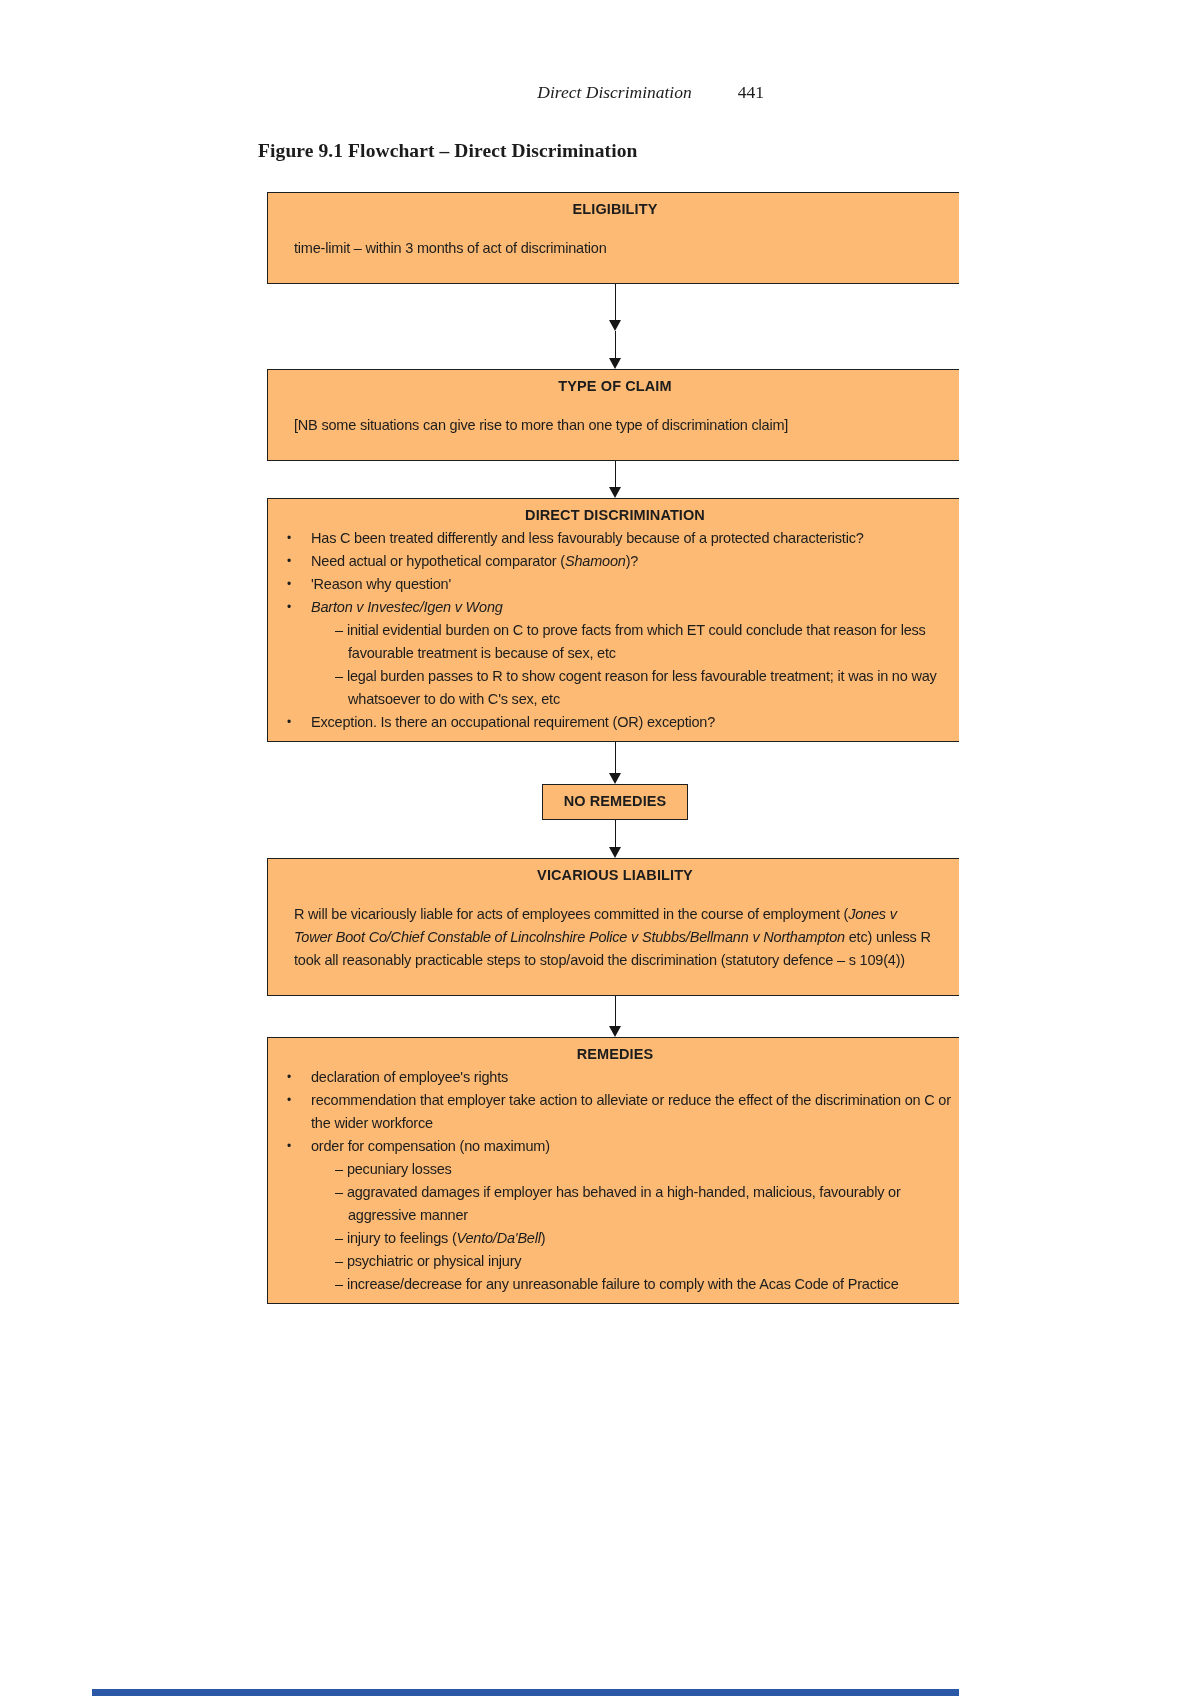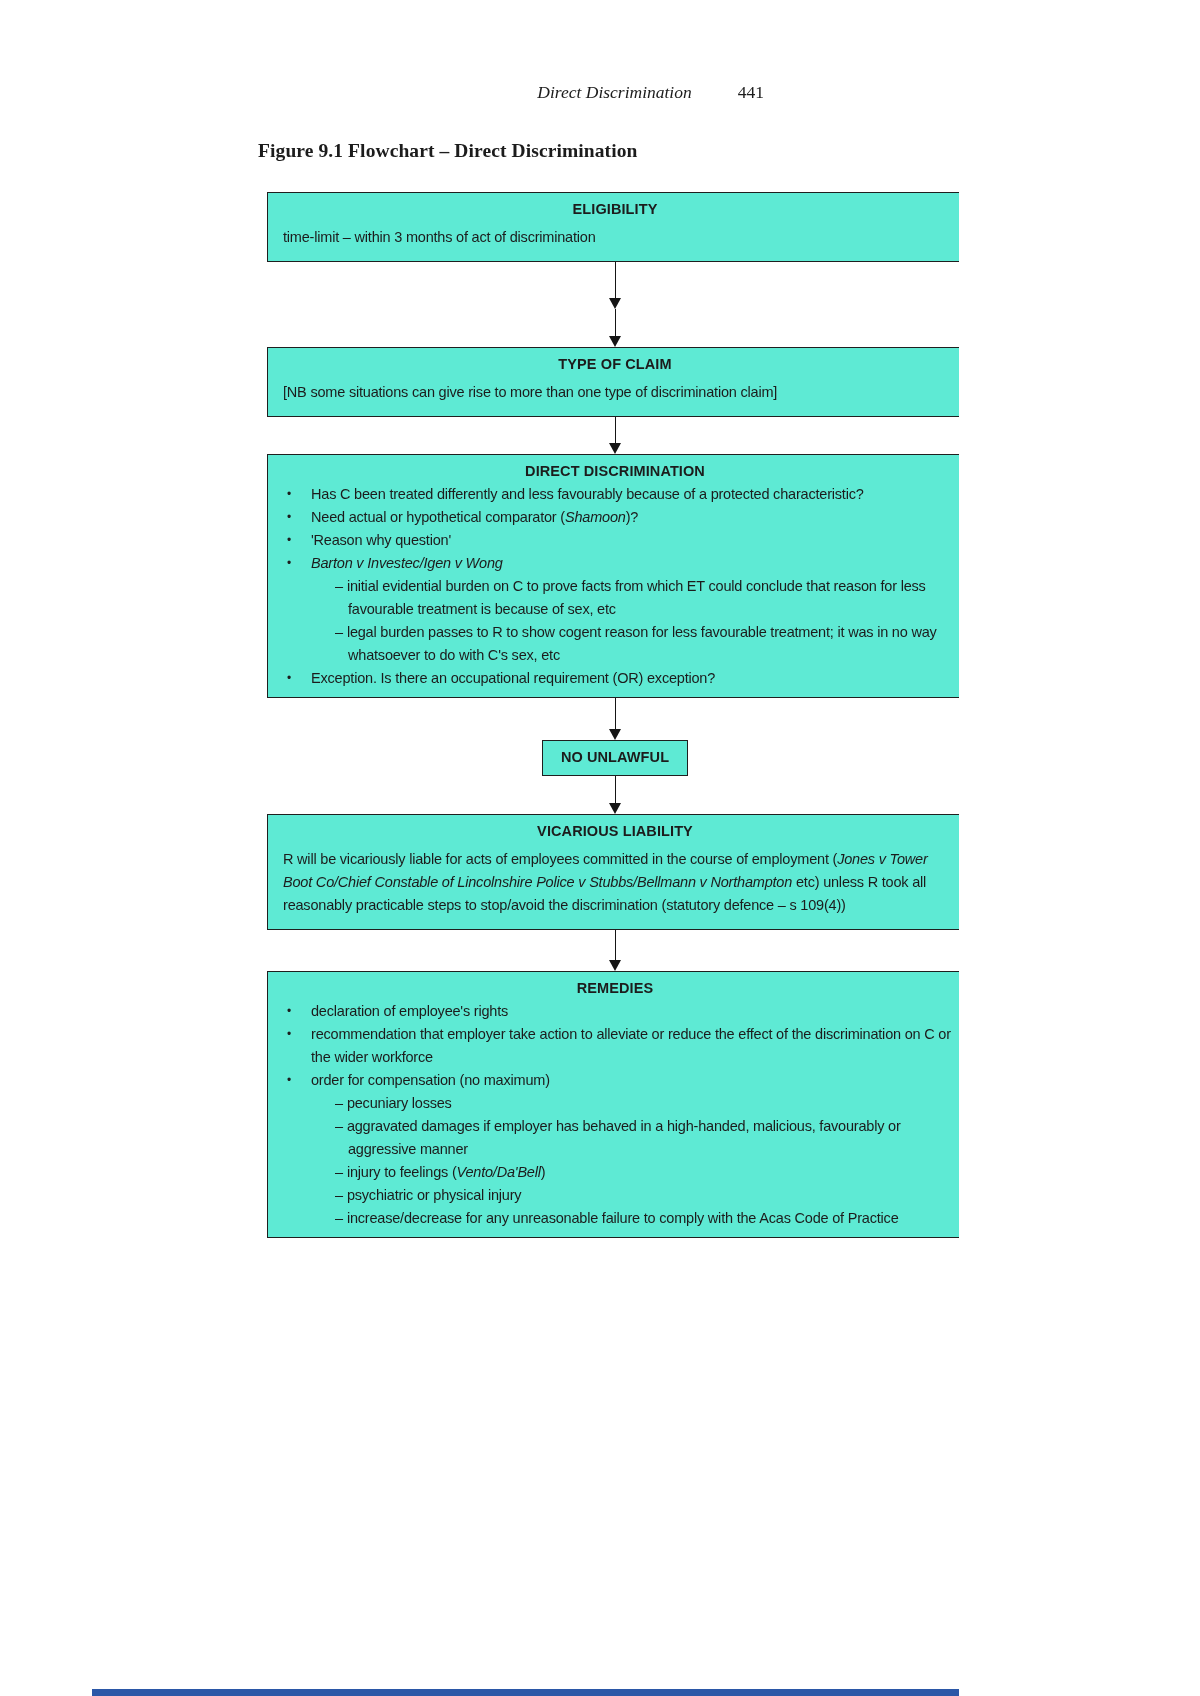--- a/index.html
+++ b/index.html
@@ -30,27 +30,27 @@
   .flowchart{
     position:absolute;top:192px;left:267px;width:696px;
     display:flex;flex-direction:column;align-items:stretch;
   }
   .fc-box{
     border:1.6px solid #1f1f1f;
     padding:5px 10px 7px 10px;
     font-size:14.5px;line-height:23px;
     letter-spacing:-.2px;
     box-sizing:border-box;
-    background:#5eead4;
+    background:#fdba74;
   }
   .fc-box .box-title{
     text-align:center;font-weight:bold;font-size:14.5px;
     letter-spacing:.1px;line-height:23px;
   }
-  .box-body{margin:5px;}
+  .box-body{margin:16px;}
   .box-body.narrow{max-width:662px;}
   ul.fc-list{list-style:none;margin:0;padding:0;}
   li.bullet{position:relative;padding-left:33px;}
   li.bullet .marker{position:absolute;left:9px;top:0;font-size:12px;}
   li.sub{padding-left:70px;text-indent:-13px;}
   li.sub .dash{margin-right:4px;}
   .arrow{
     display:flex;flex-direction:column;align-items:center;
     flex:none;
   }
@@ -147,21 +147,21 @@
         </li>
       </ul>
     </div>
 
     <div class="arrow g43">
       <div class="shaft"></div>
       <div class="head"></div>
     </div>
 
     <div class="fc-box no-defence">
-      <div class="box-title">NO UNLAWFUL</div>
+      <div class="box-title">NO REMEDIES</div>
     </div>
 
     <div class="arrow g39">
       <div class="shaft"></div>
       <div class="head"></div>
     </div>
 
     <div class="fc-box">
       <div class="box-title">VICARIOUS LIABILITY</div>
       <p class="box-body"><span>R will be vicariously liable for acts of employees committed in the course of employment (</span><i>Jones v Tower Boot Co/Chief Constable of Lincolnshire Police v Stubbs/Bellmann v Northampton</i><span> etc) unless R took all reasonably practicable steps to stop/avoid the discrimination (statutory defence – s 109(4))</span></p>

